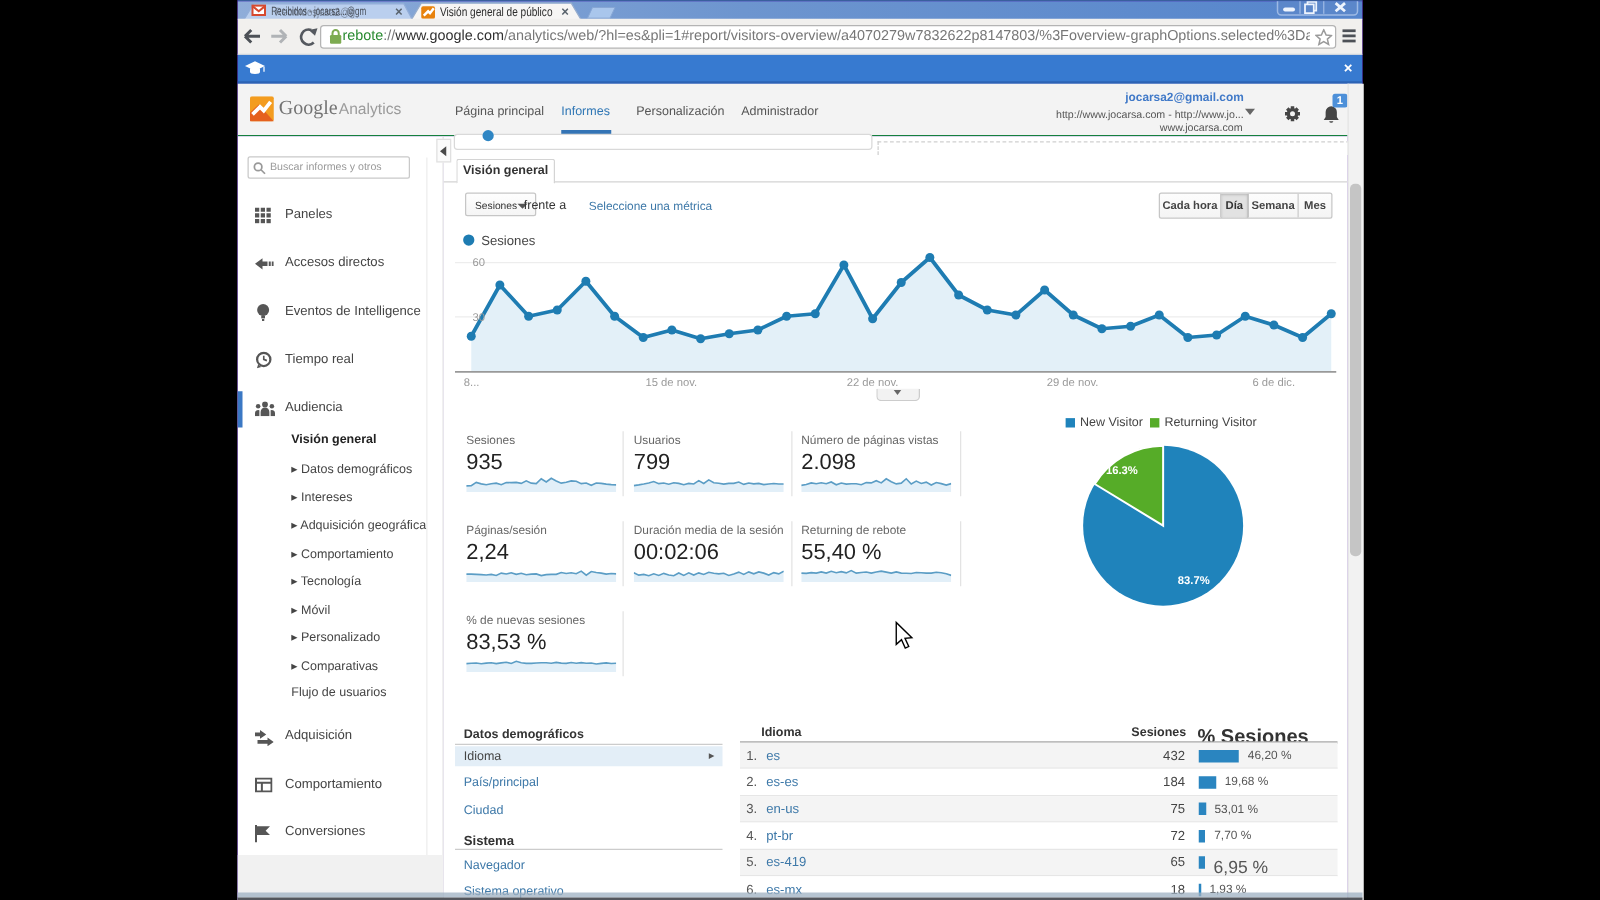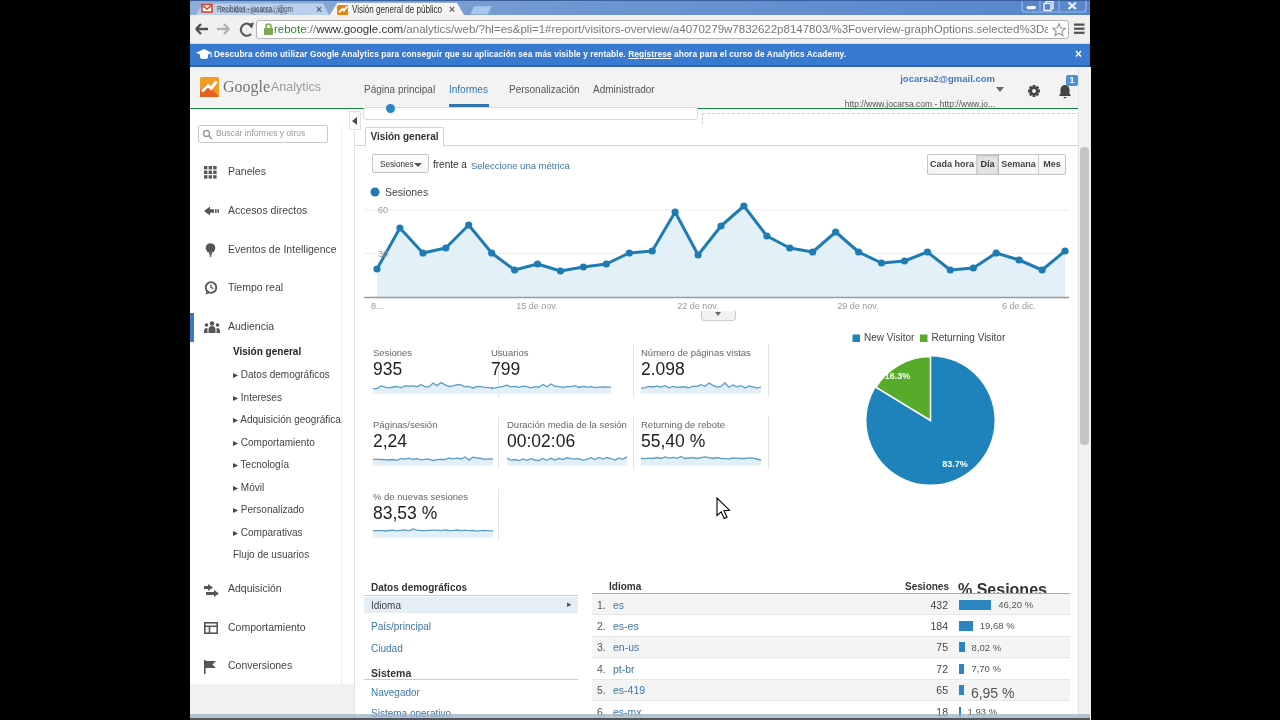--- a/index.html
+++ b/index.html
@@ -88,40 +88,39 @@
       </div>
     </div>
   </div>
 
   <div id="notif">
     <svg width="20" height="16" style="position:absolute;left:5px;top:3px">
       <polygon points="9,2 17,5.8 9,9.5 1,5.8" fill="#fff"></polygon>
       <path d="M5,7.5 v2.8 a4,1.8 0 0 0 8,0 v-2.8" fill="#fff"></path>
       <path d="M16.2,6.3 v4" stroke="#fff" stroke-width="1"></path>
     </svg>
-    <div style="position:absolute;left:24px;top:5px;font-size:8.3px;font-weight:bold;white-space:nowrap;letter-spacing:0.1px;">Descubra cómo utilizar Google Analytics para conseguir que su aplicación sea más visible y rentable. <span style="text-decoration:underline;">Regístrese</span> ahora para el curso de Analytics Academy.</div>
     <div style="position:absolute;left:885px;top:3px;font-size:12px;font-weight:bold;">×</div>
   </div>
 
   <div id="gahead">
     <svg width="22" height="22" style="position:absolute;left:10px;top:10px">
       <rect x="0" y="0" width="19" height="20" rx="1.5" fill="#f39c1f"></rect>
       <path d="M0,20 L0,13 L7,6.5 L19,20 Z" fill="#e2571e" opacity="0.85"></path>
       <path d="M2,14.5 L8,8.5 L11,11.5 L16.5,4.5" stroke="#fff" stroke-width="3" fill="none"></path>
     </svg>
     <span style="position:absolute;left:33px;top:11px;font-family:'Liberation Serif',serif;font-size:16px;color:#737373;">Google</span>
     <span style="position:absolute;left:81px;top:13px;font-size:12.5px;color:#9b9b9b;">Analytics</span>
     <span class="navitem" style="left:174px;">Página principal</span>
     <span class="navitem" style="left:259px;color:#3077b5;">Informes</span>
     <span class="navitem" style="left:319px;">Personalización</span>
     <span class="navitem" style="left:403px;">Administrador</span>
     <div style="position:absolute;left:259px;top:37px;width:40px;height:4.5px;background:#3474b5;"></div>
     <div style="position:absolute;left:500px;top:6px;width:305px;text-align:right;">
       <div style="font-size:9.5px;font-weight:bold;color:#4079c8;">jocarsa2@gmail.com</div>
-      <div style="font-size:8.5px;color:#555;margin-top:15px;">http://www.jocarsa.com - http://www.jo...</div>
+      <div style="font-size:8.5px;color:#555;margin-top:2px;">http://www.jocarsa.com - http://www.jo...</div>
       <div style="font-size:8.5px;color:#555;margin-top:1px;margin-right:1px;">www.jocarsa.com</div>
     </div>
     <div style="position:absolute;left:806px;top:20px;width:0;height:0;border-left:4.5px solid transparent;border-right:4.5px solid transparent;border-top:5px solid #666;"></div>
     <svg width="16" height="16" style="position:absolute;left:836px;top:16px">
       <g fill="#454545">
         <circle cx="8" cy="8" r="4.6"></circle>
         <g stroke="#454545" stroke-width="2.8">
           <path d="M8,2 V14 M2,8 H14 M3.8,3.8 L12.2,12.2 M12.2,3.8 L3.8,12.2"></path>
         </g>
       </g>
@@ -229,21 +228,21 @@
     <div style="position:absolute;left:8px;top:-2px;width:333px;height:11px;border:1px solid #d9d9d9;border-radius:3px;background:#fff;"></div>
     <div style="position:absolute;left:31px;top:-5px;width:9px;height:9px;border-radius:50%;background:#2f86c4;"></div>
     <div style="position:absolute;left:347px;top:4px;width:376px;height:10px;border:1px dashed #cfcfcf;border-bottom:none;background:#fff;"></div>
 
     <div style="position:absolute;left:0px;top:36px;width:723px;height:1px;background:#d4d4d4;"></div>
     <div style="position:absolute;left:10px;top:18px;width:77px;height:18px;background:#fff;border:1px solid #d4d4d4;border-bottom:1px solid #fff;border-radius:2px 2px 0 0;font-size:10px;font-weight:bold;color:#333;text-align:center;line-height:18px;white-space:nowrap;">Visión general</div>
 
     <div style="position:absolute;left:17px;top:45px;width:55px;height:19px;border:1px solid #c6c6c6;border-radius:2px;background:linear-gradient(#fefefe,#f5f5f5);font-size:8.7px;color:#333;line-height:19px;padding-left:7px;box-sizing:border-box;width:57px;font-size:8.2px;">Sesiones
       <span style="position:absolute;right:6px;top:8px;width:0;height:0;border-left:4px solid transparent;border-right:4px solid transparent;border-top:4.5px solid #555;"></span>
     </div>
-    <span style="position:absolute;left:78px;top:50px;font-size:10px;color:#333;">frente a</span>
+    <span style="position:absolute;left:64px;top:50px;font-size:10px;color:#333;">frente a</span>
     <span style="position:absolute;left:116px;top:51px;font-size:9.5px;" class="blink">Seleccione una métrica</span>
     <div style="position:absolute;left:572px;top:44.5px;width:137px;height:19px;border:1px solid #c6c6c6;border-radius:2px;background:linear-gradient(#fdfdfd,#f4f4f4);">
       <span class="seg" style="left:0;width:48px;border-right:1px solid #ccc;">Cada hora</span>
       <span class="seg" style="left:49px;width:21px;border-right:1px solid #bbb;background:#e2e2e2;box-shadow:inset 0 1px 2px rgba(0,0,0,0.18);color:#333;">Día</span>
       <span class="seg" style="left:71px;width:39px;border-right:1px solid #ccc;">Semana</span>
       <span class="seg" style="left:111px;width:26px;">Mes</span>
     </div>
 
     <svg width="715" height="140" style="position:absolute;left:5px;top:76px;">
       <circle cx="15" cy="7" r="4.5" fill="#1e7cb2"></circle>
@@ -306,21 +305,21 @@
     <div style="position:absolute;left:143px;top:308px;width:1px;height:52px;background:#e3e3e3;"></div>
     <div style="position:absolute;left:278px;top:308px;width:1px;height:52px;background:#e3e3e3;"></div>
     <div style="position:absolute;left:413px;top:308px;width:1px;height:52px;background:#e3e3e3;"></div>
     <div style="position:absolute;left:143px;top:380px;width:1px;height:52px;background:#e3e3e3;"></div>
 
     <div style="position:absolute;left:18px;top:238px;"><div class="mlabel">Sesiones</div><div class="bigno">935</div>
       <svg width="120" height="15">
           <path d="M0,13.5 L 0.0,8.7 L 4.0,8.6 L 8.0,5.9 L 12.0,7.1 L 16.0,7.8 L 20.0,7.0 L 24.0,6.5 L 28.0,7.8 L 32.0,6.0 L 36.0,6.1 L 40.0,5.9 L 44.0,6.7 L 48.0,4.7 L 52.0,6.5 L 56.0,6.9 L 60.0,3.0 L 64.0,5.6 L 68.0,2.6 L 72.0,4.8 L 76.0,6.5 L 80.0,5.8 L 84.0,4.7 L 88.0,5.0 L 92.0,6.9 L 96.0,6.4 L 100.0,8.2 L 104.0,6.4 L 108.0,6.7 L 112.0,7.3 L 116.0,7.7 L 120.0,7.9 L 120,13.5 Z" fill="#e2eff8"></path>
           <polyline points="0.0,8.7 4.0,8.6 8.0,5.9 12.0,7.1 16.0,7.8 20.0,7.0 24.0,6.5 28.0,7.8 32.0,6.0 36.0,6.1 40.0,5.9 44.0,6.7 48.0,4.7 52.0,6.5 56.0,6.9 60.0,3.0 64.0,5.6 68.0,2.6 72.0,4.8 76.0,6.5 80.0,5.8 84.0,4.7 88.0,5.0 92.0,6.9 96.0,6.4 100.0,8.2 104.0,6.4 108.0,6.7 112.0,7.3 116.0,7.7 120.0,7.9" fill="none" stroke="#5b9dc5" stroke-width="1.3"></polyline>
         </svg></div>
-    <div style="position:absolute;left:136px;top:238px;"><div class="mlabel">Usuarios</div><div class="bigno">799</div>
+    <div style="position:absolute;left:152px;top:238px;"><div class="mlabel">Usuarios</div><div class="bigno">799</div>
       <svg width="120" height="15">
           <path d="M0,13.5 L 0.0,8.5 L 4.0,7.9 L 8.0,7.2 L 12.0,6.4 L 16.0,5.2 L 20.0,6.9 L 24.0,6.4 L 28.0,7.4 L 32.0,6.2 L 36.0,6.7 L 40.0,7.8 L 44.0,6.7 L 48.0,7.2 L 52.0,4.5 L 56.0,6.8 L 60.0,3.9 L 64.0,6.2 L 68.0,6.6 L 72.0,7.3 L 76.0,6.7 L 80.0,6.7 L 84.0,5.6 L 88.0,7.5 L 92.0,6.4 L 96.0,7.1 L 100.0,6.7 L 104.0,7.7 L 108.0,7.2 L 112.0,6.8 L 116.0,7.2 L 120.0,7.2 L 120,13.5 Z" fill="#e2eff8"></path>
           <polyline points="0.0,8.5 4.0,7.9 8.0,7.2 12.0,6.4 16.0,5.2 20.0,6.9 24.0,6.4 28.0,7.4 32.0,6.2 36.0,6.7 40.0,7.8 44.0,6.7 48.0,7.2 52.0,4.5 56.0,6.8 60.0,3.9 64.0,6.2 68.0,6.6 72.0,7.3 76.0,6.7 80.0,6.7 84.0,5.6 88.0,7.5 92.0,6.4 96.0,7.1 100.0,6.7 104.0,7.7 108.0,7.2 112.0,6.8 116.0,7.2 120.0,7.2" fill="none" stroke="#5b9dc5" stroke-width="1.3"></polyline>
         </svg></div>
     <div style="position:absolute;left:286px;top:238px;"><div class="mlabel">Número de páginas  vistas</div><div class="bigno">2.098</div>
       <svg width="120" height="15">
           <path d="M0,13.5 L 0.0,8.3 L 4.0,7.6 L 8.0,6.3 L 12.0,7.0 L 16.0,6.2 L 20.0,7.0 L 24.0,5.6 L 28.0,7.8 L 32.0,6.4 L 36.0,7.3 L 40.0,7.0 L 44.0,7.0 L 48.0,7.8 L 52.0,6.1 L 56.0,6.3 L 60.0,4.6 L 64.0,6.3 L 68.0,3.0 L 72.0,5.4 L 76.0,7.1 L 80.0,6.5 L 84.0,3.0 L 88.0,7.2 L 92.0,4.9 L 96.0,6.8 L 100.0,5.7 L 104.0,8.0 L 108.0,6.0 L 112.0,6.9 L 116.0,8.1 L 120.0,6.9 L 120,13.5 Z" fill="#e2eff8"></path>
           <polyline points="0.0,8.3 4.0,7.6 8.0,6.3 12.0,7.0 16.0,6.2 20.0,7.0 24.0,5.6 28.0,7.8 32.0,6.4 36.0,7.3 40.0,7.0 44.0,7.0 48.0,7.8 52.0,6.1 56.0,6.3 60.0,4.6 64.0,6.3 68.0,3.0 72.0,5.4 76.0,7.1 80.0,6.5 84.0,3.0 88.0,7.2 92.0,4.9 96.0,6.8 100.0,5.7 104.0,8.0 108.0,6.0 112.0,6.9 116.0,8.1 120.0,6.9" fill="none" stroke="#5b9dc5" stroke-width="1.3"></polyline>
         </svg></div>
     <div style="position:absolute;left:18px;top:310px;"><div class="mlabel">Páginas/sesión</div><div class="bigno">2,24</div>
@@ -384,21 +383,21 @@
       <span style="position:absolute;left:21px;top:4.5px;font-size:10.5px;color:#3d78a8;">es-es</span>
       <span style="position:absolute;left:256px;top:4.5px;width:100px;text-align:right;font-size:10.5px;color:#444;">184</span>
       <span style="position:absolute;left:367px;top:5.5px;width:13.8px;height:10px;background:#2a85c0;"></span>
       <span style="position:absolute;left:387.8px;top:5px;font-size:9.5px;color:#555;">19,68 %</span>
     </div>
     <div style="position:absolute;left:237px;top:527.8px;width:478px;height:21.4px;background:#f4f4f4;border-bottom:1px solid #e6e6e6;box-sizing:border-box;">
       <span style="position:absolute;left:5px;top:4.5px;font-size:10.5px;color:#555;">3.</span>
       <span style="position:absolute;left:21px;top:4.5px;font-size:10.5px;color:#3d78a8;">en-us</span>
       <span style="position:absolute;left:256px;top:4.5px;width:100px;text-align:right;font-size:10.5px;color:#444;">75</span>
       <span style="position:absolute;left:367px;top:5.5px;width:5.6px;height:10px;background:#2a85c0;"></span>
-      <span style="position:absolute;left:379.6px;top:5px;font-size:9.5px;color:#555;">8,02 %</span>
+      <span style="position:absolute;left:379.6px;top:5px;font-size:9.5px;color:#555;">53,01 %</span>
     </div>
     <div style="position:absolute;left:237px;top:549.2px;width:478px;height:21.4px;background:#fff;border-bottom:1px solid #e6e6e6;box-sizing:border-box;">
       <span style="position:absolute;left:5px;top:4.5px;font-size:10.5px;color:#555;">4.</span>
       <span style="position:absolute;left:21px;top:4.5px;font-size:10.5px;color:#3d78a8;">pt-br</span>
       <span style="position:absolute;left:256px;top:4.5px;width:100px;text-align:right;font-size:10.5px;color:#444;">72</span>
       <span style="position:absolute;left:367px;top:5.5px;width:5.4px;height:10px;background:#2a85c0;"></span>
       <span style="position:absolute;left:379.4px;top:5px;font-size:9.5px;color:#555;">7,70 %</span>
     </div>
     <div style="position:absolute;left:237px;top:570.6px;width:478px;height:21.4px;background:#f4f4f4;border-bottom:1px solid #e6e6e6;box-sizing:border-box;">
       <span style="position:absolute;left:5px;top:4.5px;font-size:10.5px;color:#555;">5.</span>

